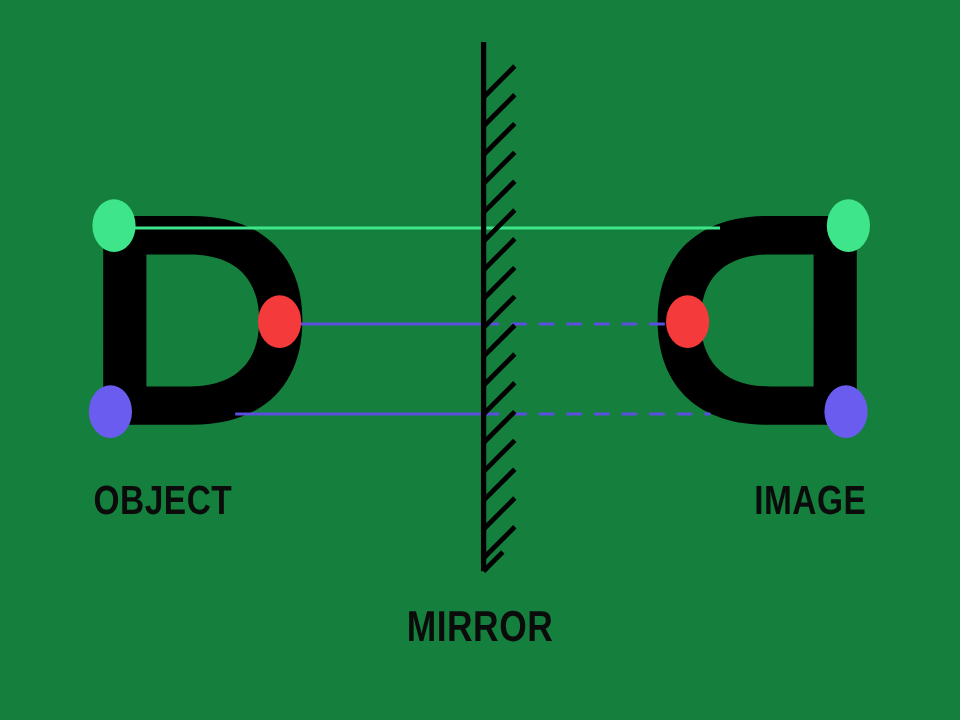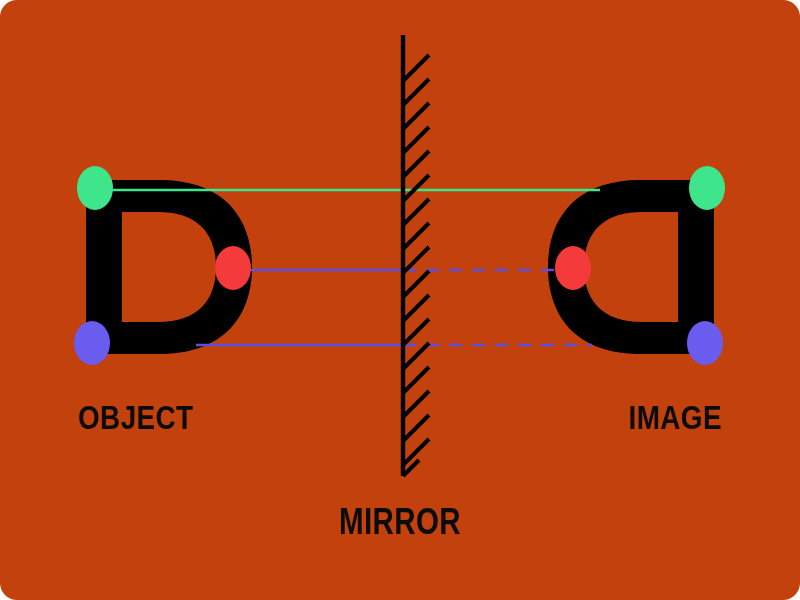--- a/index.html
+++ b/index.html
@@ -54,21 +54,21 @@
     left: 50%;
     top: 504px;
     font-size: 36px;
     transform: translateX(-50%) scaleX(0.82);
     transform-origin: center top;
   }
 </style>
 </head>
 <body>
 
-<div id="diagram-root" style="background: #c2410c; border-radius: 17px;">
+<div id="diagram-root" style="background: #15803d;">
 
   <svg id="scene-svg" viewBox="0 0 800 600" xmlns="http://www.w3.org/2000/svg">
 
     <g>
       <path fill="#000000" d="M 86 180
                L 160 180
                C 222 180, 252 216, 252 267
                C 252 318, 222 354, 160 354
                L 86 354
                Z

